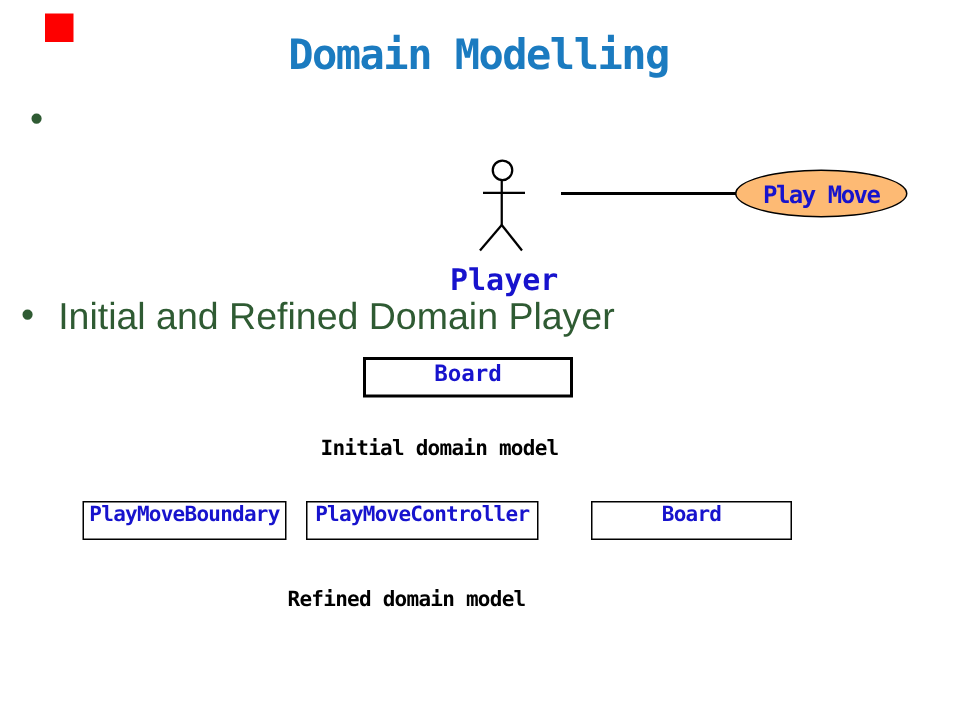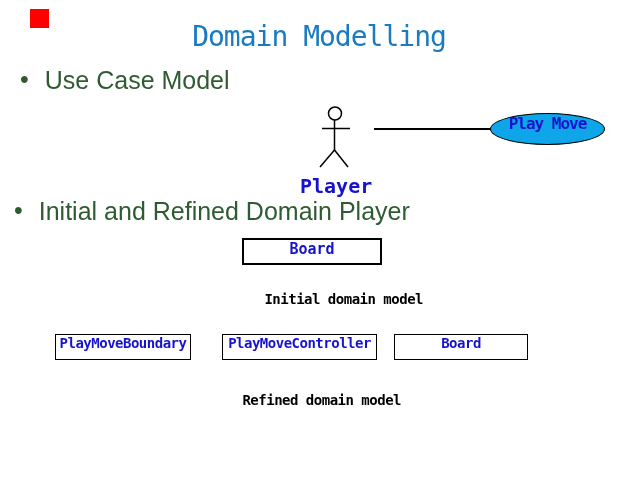--- a/index.html
+++ b/index.html
@@ -27,21 +27,21 @@
   }
 
   
   .title {
     position: absolute;
     left: 0;
     top: 20px;
     width: 100%;
     text-align: center;
     font-family: "DejaVu Sans Mono", monospace;
-    font-weight: normal;
+    font-weight: bold;
     font-size: 28px;
     letter-spacing: -1px;
     color: #1b7bc0;
   }
 
   
   .bullet-row {
     position: absolute;
     display: flex;
     align-items: flex-start;
@@ -82,22 +82,23 @@
     white-space: nowrap;
   }
   .use-case-ellipse {
     position: absolute;
     left: 490px;
     top: 113px;
     width: 113px;
     height: 30px;
     border: 1.5px solid #000000;
     border-radius: 50%;
-    background: #0ea5e9;
+    background: #fdba74;
     display: flex;
+    align-items: center;
     justify-content: center;
   }
   .use-case-label {
     font-family: "DejaVu Sans Mono", monospace;
     font-weight: bold;
     font-size: 16px;
     letter-spacing: -1px;
     color: #1713cd;
     white-space: nowrap;
   }
@@ -144,26 +145,26 @@
   }
   .board-initial {
     left: 242px;
     top: 238px;
     width: 136px;
     height: 23px;
     font-size: 15px;
   }
   .thin { border-width: 1.5px; font-size: 14px; letter-spacing: -0.5px; }
   .box-pmb { left: 55px;  top: 334px; width: 134px; height: 24px; }
-  .box-pmc { left: 222px; top: 334px; width: 153px; height: 24px; }
+  .box-pmc { left: 204px; top: 334px; width: 153px; height: 24px; }
   .box-brd { left: 394px; top: 334px; width: 132px; height: 24px; }
 
   .caption {
     position: absolute;
-    text-align: right;
+    text-align: center;
     font-family: "DejaVu Sans Mono", monospace;
     font-weight: bold;
     font-size: 14px;
     letter-spacing: -0.5px;
     color: #000000;
     white-space: nowrap;
   }
   .caption-initial { left: 163px; top: 291px; width: 260px; }
   .caption-refined { left: 141px; top: 392px; width: 260px; }
 </style>
@@ -171,21 +172,20 @@
 <body>
 
 <div class="slide">
 
   <div class="red-marker"></div>
 
   <div class="title">Domain Modelling</div>
 
   <div class="bullet-row bullet-1">
     <span class="dot">•</span>
-    <span>Use Case Model</span>
   </div>
 
   <div class="bullet-row bullet-2">
     <span class="dot">•</span>
     <span>Initial and Refined Domain Player</span>
   </div>
 
 
   <div class="association-line"></div>
 

